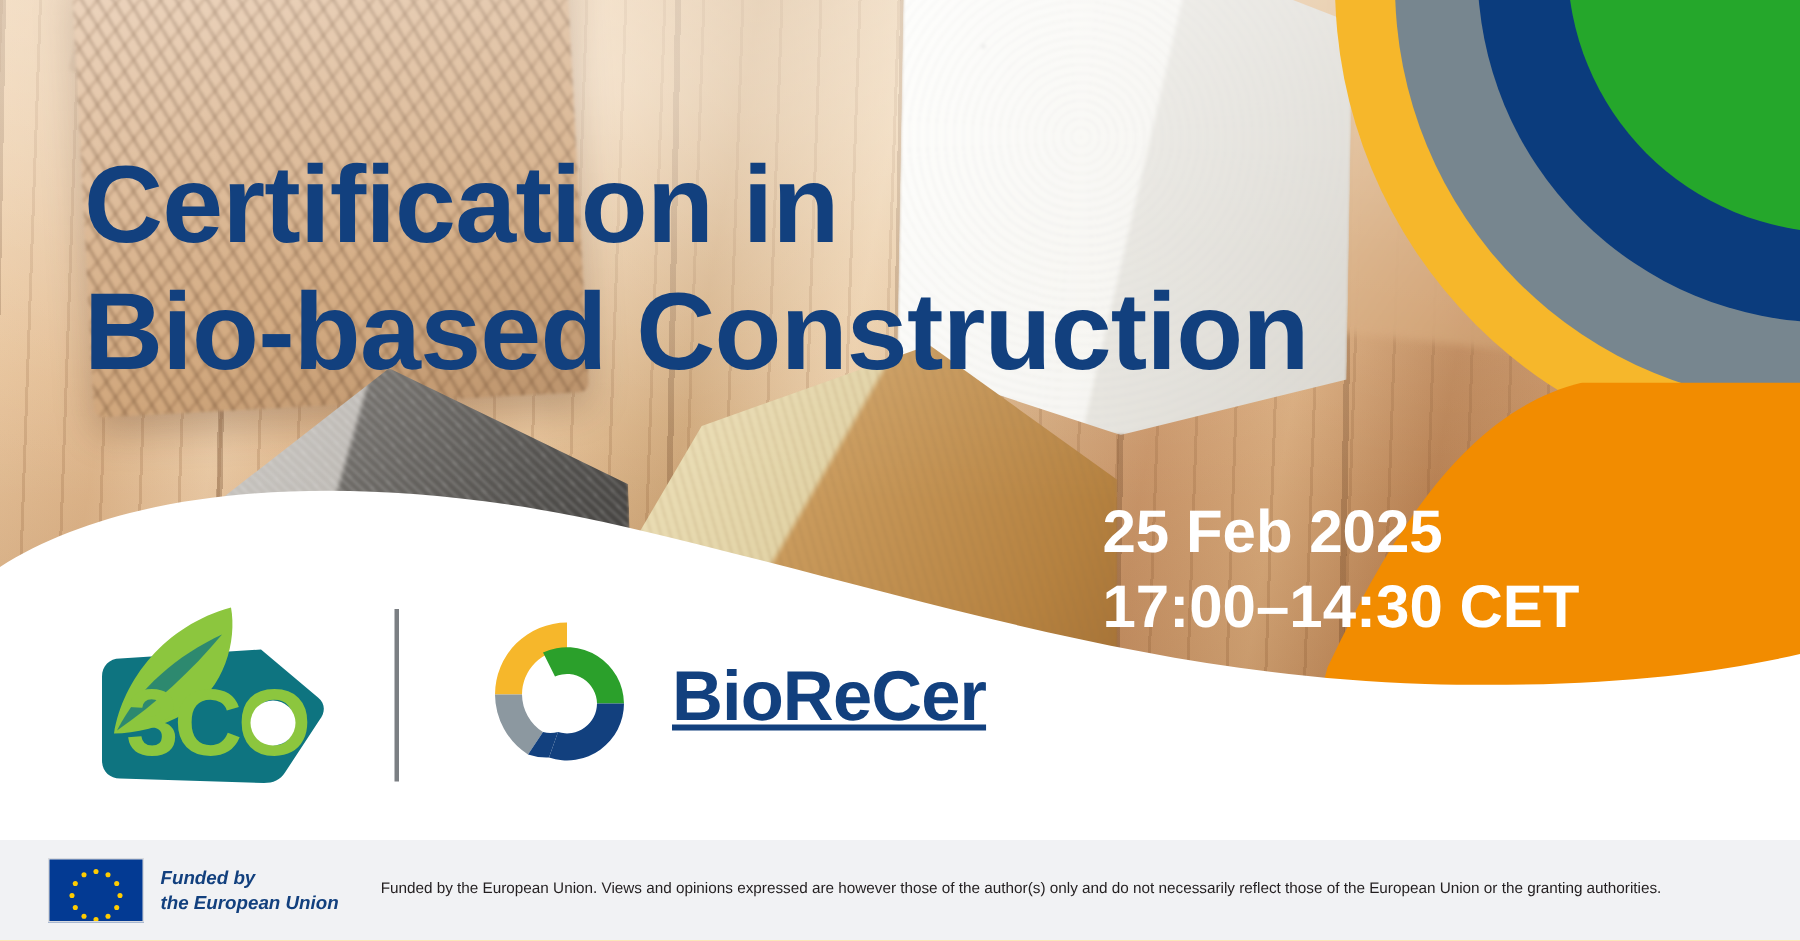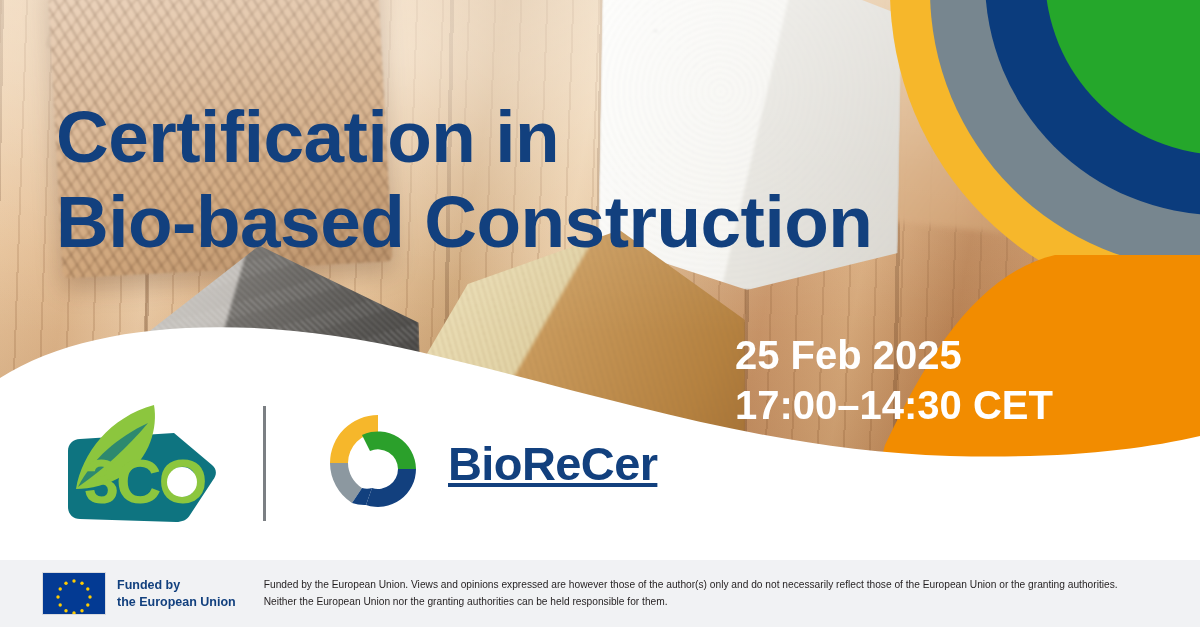--- a/index.html
+++ b/index.html
@@ -128,21 +128,21 @@
   .biorecer-text{
     font-size:47px;font-weight:bold;color:#12407E;
     margin-left:14px;letter-spacing:-.6px;white-space:nowrap;text-decoration:underline;
   }
 
   
   .footer{
     position:absolute;left:0;bottom:0;width:1200px;height:67px;
     background:#F1F2F4;display:flex;align-items:center;
   }
-  .eu-logo{display:flex;align-items:center;margin-left:42px;}
+  .eu-logo{display:flex;align-items:center;margin-left:32px;font-style:italic;}
   .eu-flag{
     width:64px;height:43px;background:#033A93;
     position:relative;border:1px solid #d8dade;box-sizing:border-box;
   }
   .eu-flag svg{position:absolute;left:0;top:0;}
   .eu-text{
     margin-left:11px;color:#12407E;font-size:12.5px;
     font-weight:bold;line-height:1.32;white-space:nowrap;
   }
   .eu-text span{display:block;}
@@ -238,17 +238,16 @@
           </g>
         </svg>
       </div>
       <div class="eu-text">
         <span>Funded by</span>
         <span>the European Union</span>
       </div>
     </div>
     <div class="disclaimer">
       <span>Funded by the European Union. Views and opinions expressed are however those of the author(s) only and do not necessarily reflect those of the European Union or the granting authorities.</span>
-      <span>Neither the European Union nor the granting authorities can be held responsible for them.</span>
     </div>
   </div>
 
 </div>
 
 </body></html>

